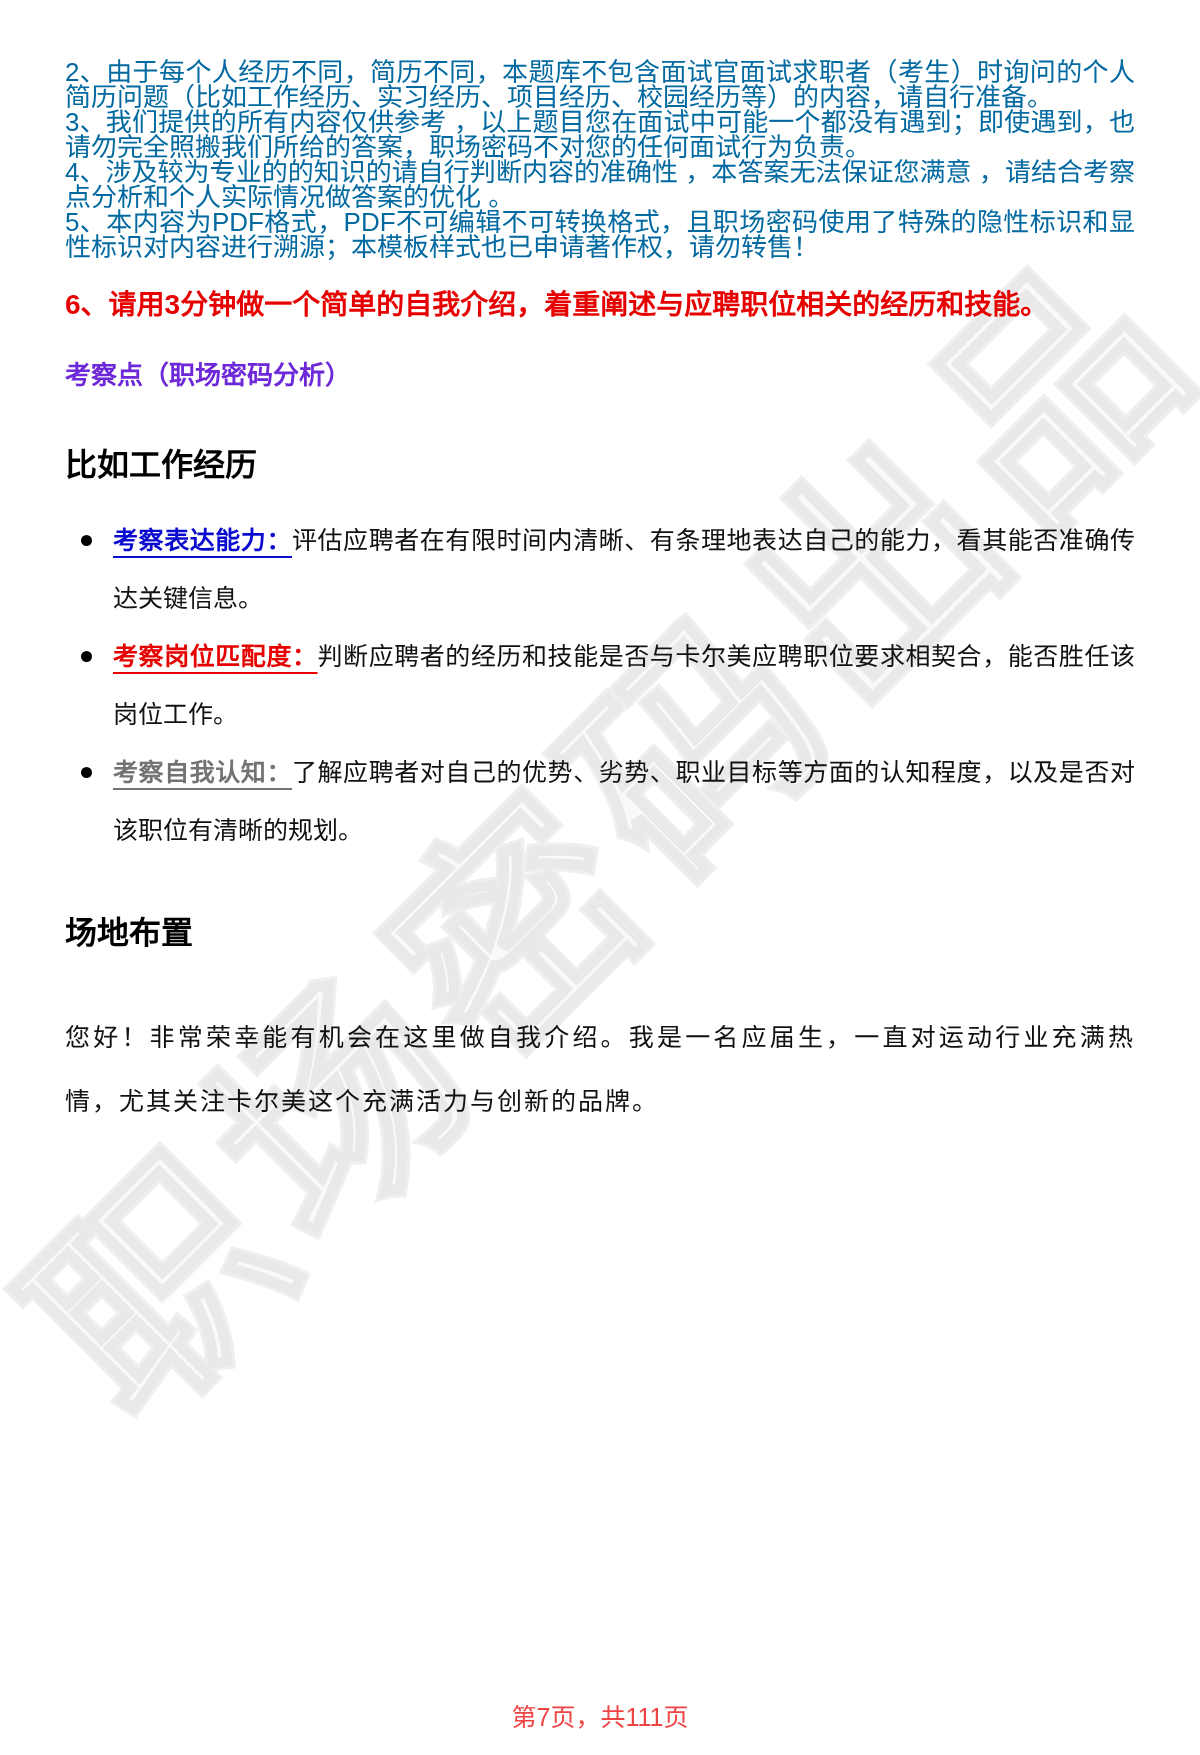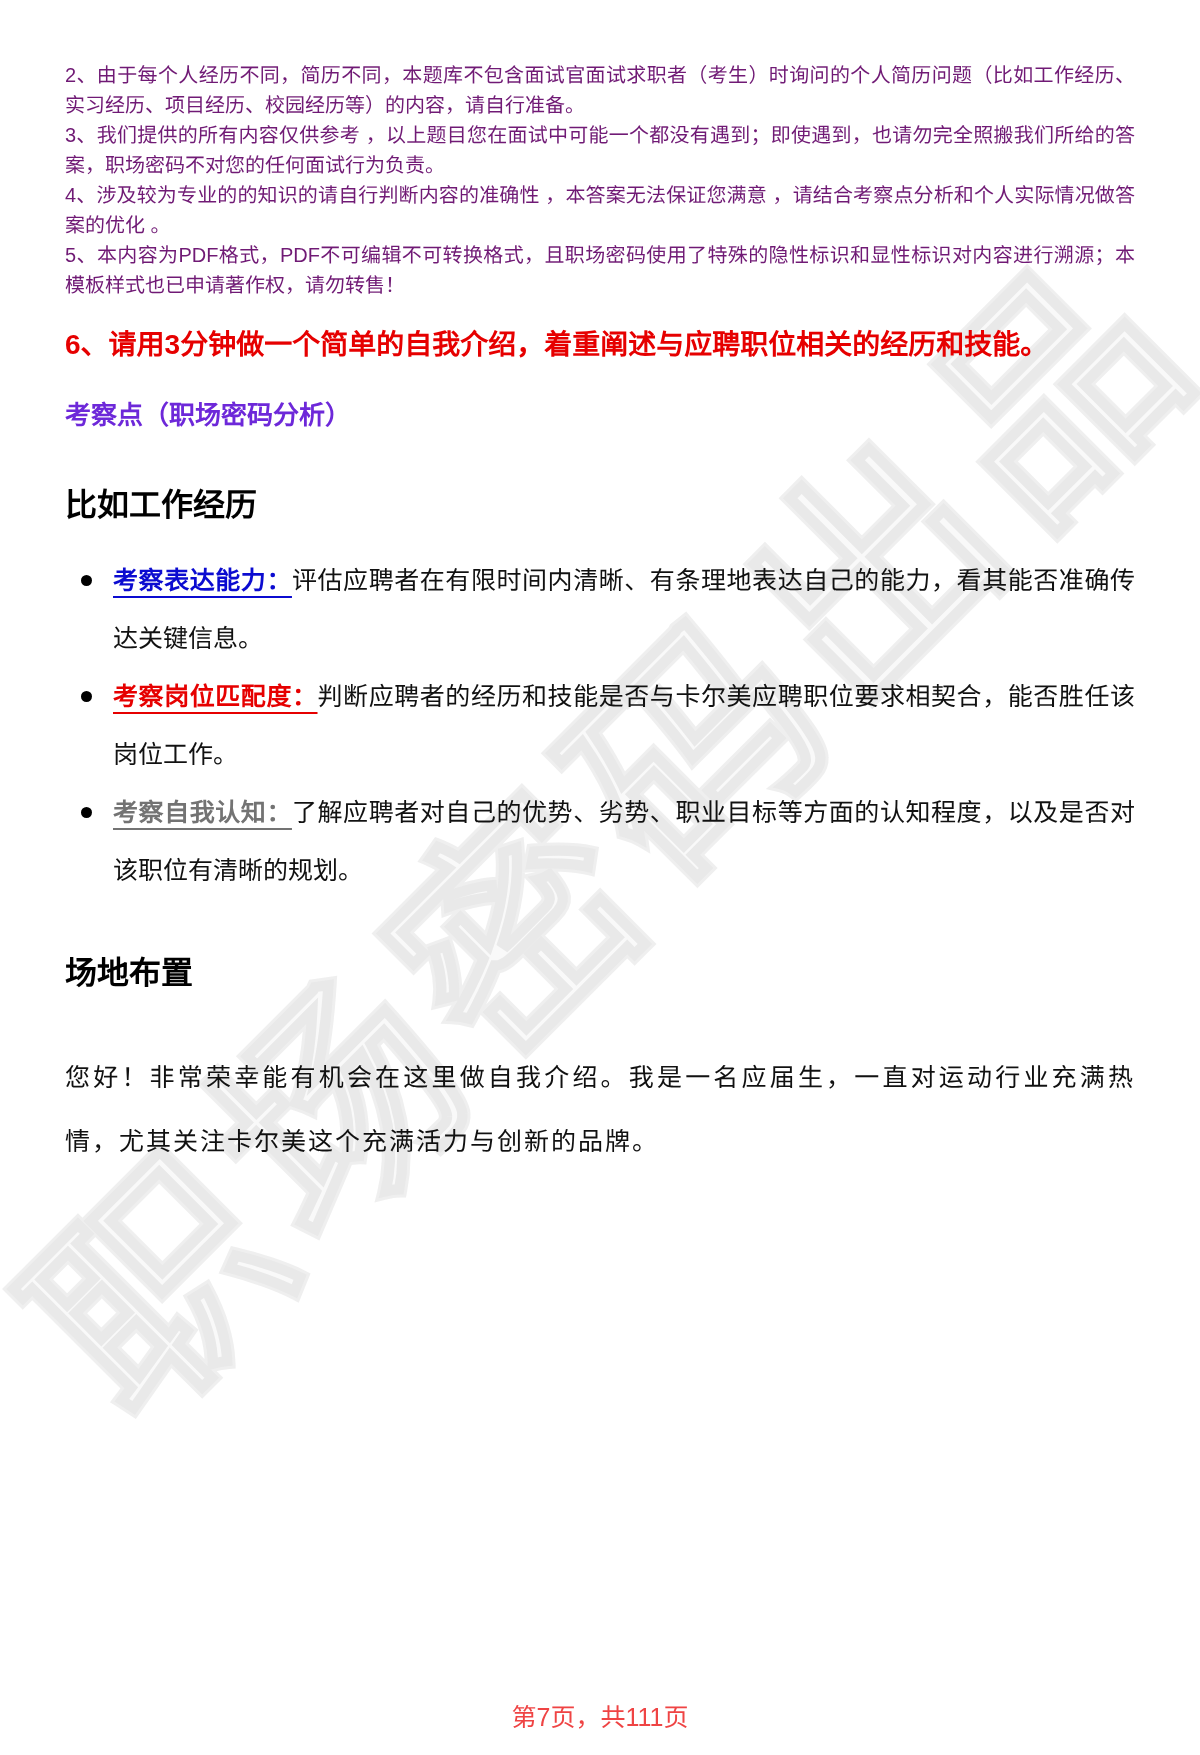--- a/index.html
+++ b/index.html
@@ -29,24 +29,24 @@
     white-space: nowrap;
     color: rgba(120, 120, 120, 0.045);
     -webkit-text-stroke: 6px rgba(120, 120, 120, 0.12);
     pointer-events: none;
     user-select: none;
     z-index: 0;
   }
   .content { position: relative; z-index: 1; }
   
   .disclaimers p {
-    font-size: 20px;
-    line-height: 30px;
+    font-size: 26px;
+    line-height: 25px;
     text-align: justify;
-    color: #701a75;
+    color: #0369a1;
   }
   
   .q-title {
     margin-top: 28px;
     font-size: 28px;
     font-weight: 700;
     line-height: 34px;
   }
   .q-sub {
     margin-top: 32px;

